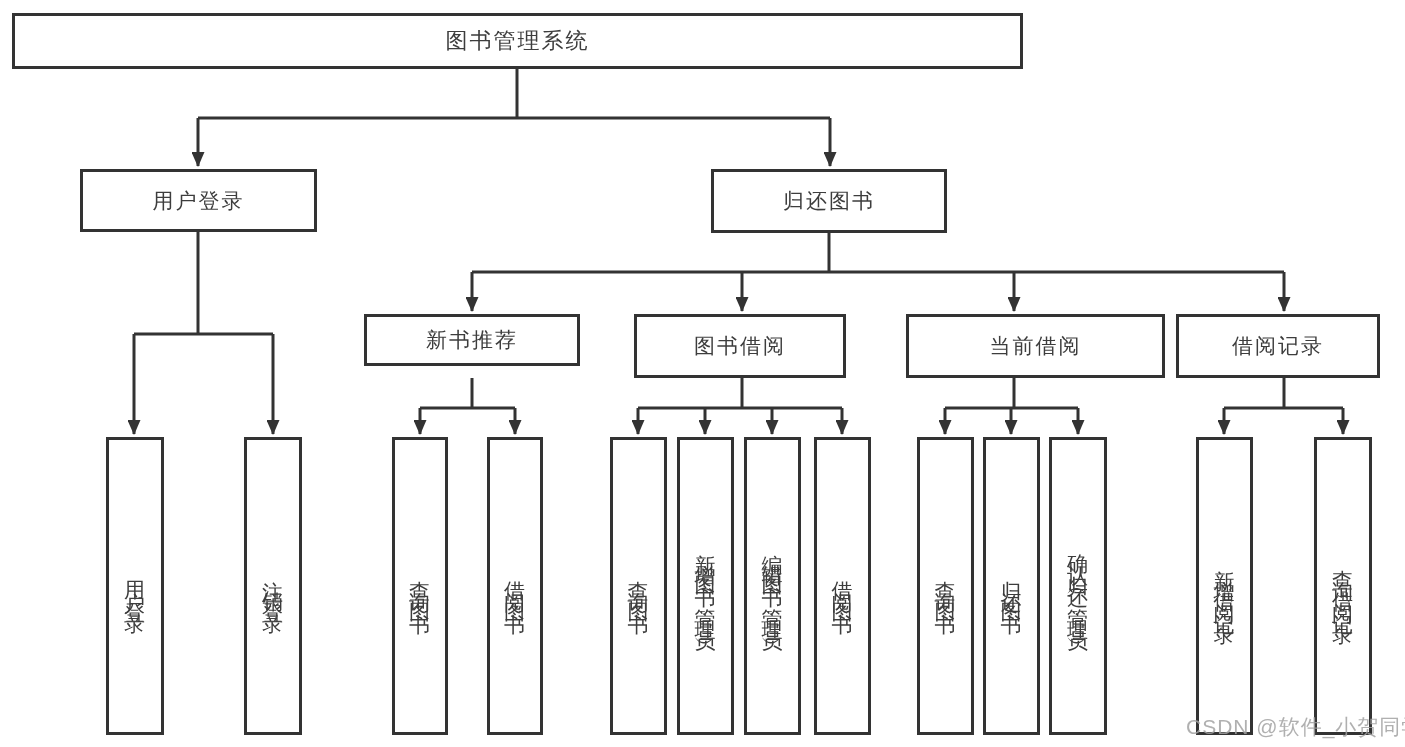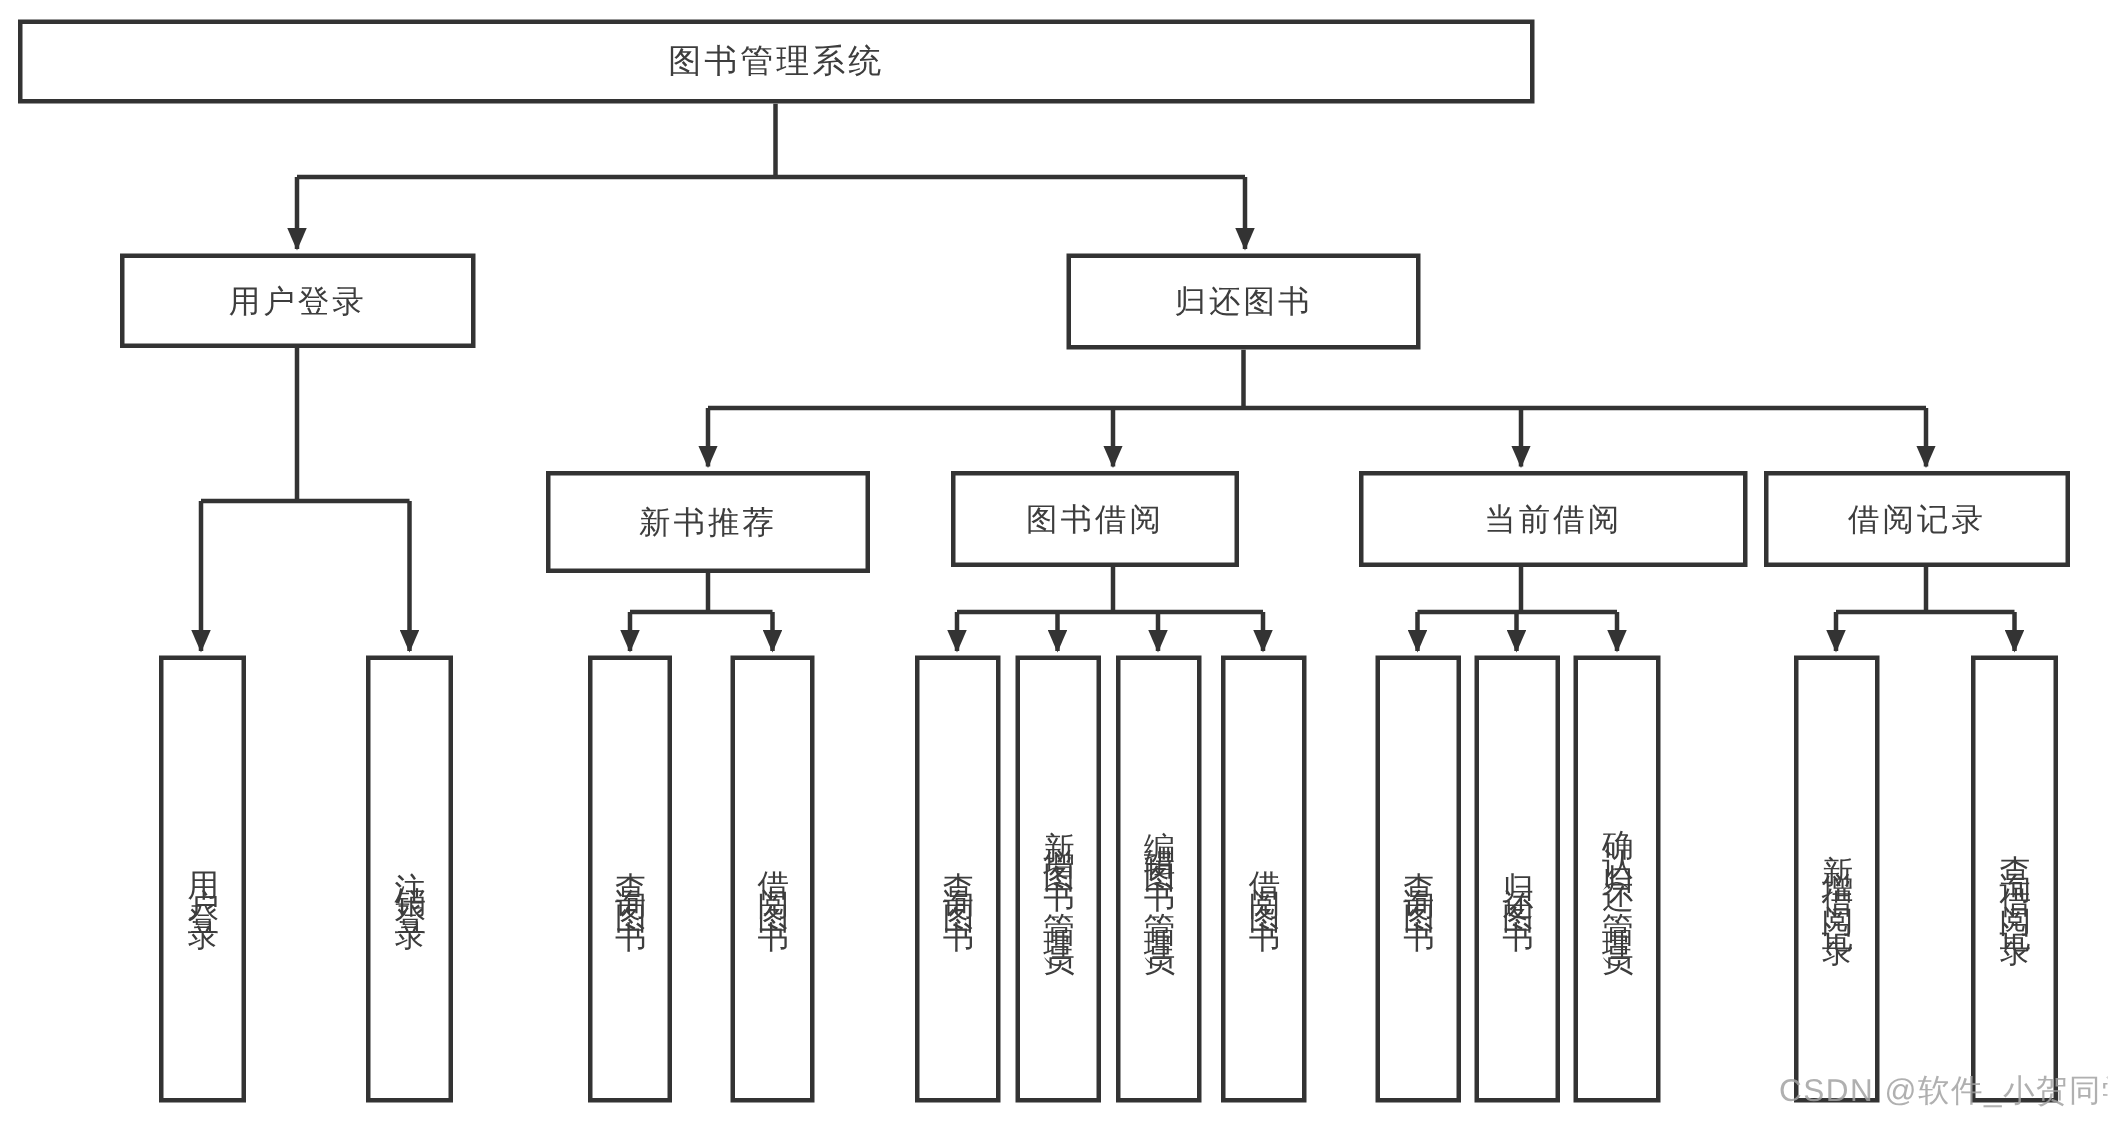--- a/index.html
+++ b/index.html
@@ -99,24 +99,24 @@
     <span>图书管理系统</span>
   </div>
 
   <div class="node h-node" style="left:80px;top:169px;width:237px;height:63px">
     <span>用户登录</span>
   </div>
   <div class="node h-node" style="left:711px;top:169px;width:236px;height:64px">
     <span>归还图书</span>
   </div>
 
-  <div class="node h-node" style="left:364px;top:314px;width:216px;height:68px">
+  <div class="node h-node" style="left:364px;top:314px;width:216px;height:52px">
     <span>新书推荐</span>
   </div>
-  <div class="node h-node" style="left:634px;top:314px;width:192px;height:64px">
+  <div class="node h-node" style="left:634px;top:314px;width:212px;height:64px">
     <span>图书借阅</span>
   </div>
   <div class="node h-node" style="left:906px;top:314px;width:259px;height:64px">
     <span>当前借阅</span>
   </div>
   <div class="node h-node" style="left:1176px;top:314px;width:204px;height:64px">
     <span>借阅记录</span>
   </div>
 
   <div class="node v-node" style="left:106px;top:437px;width:58px;height:298px">

